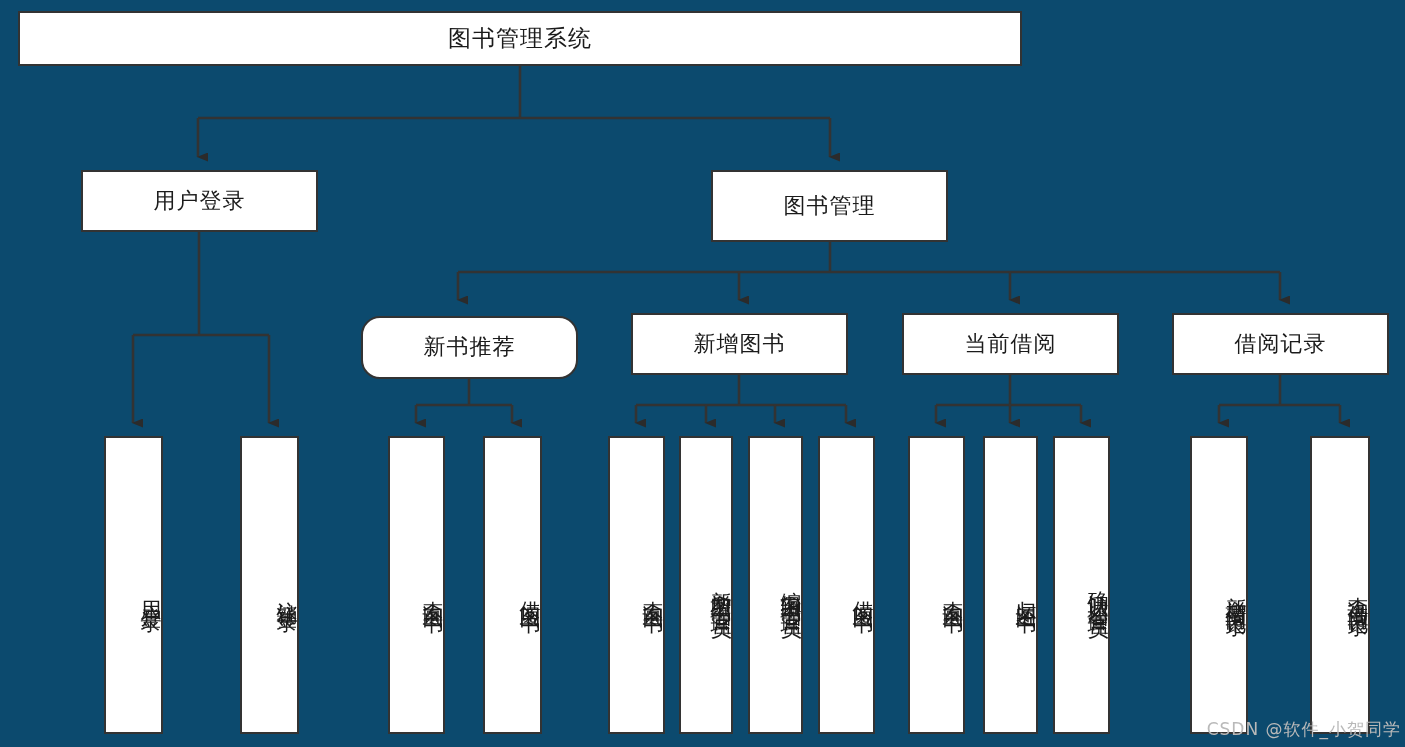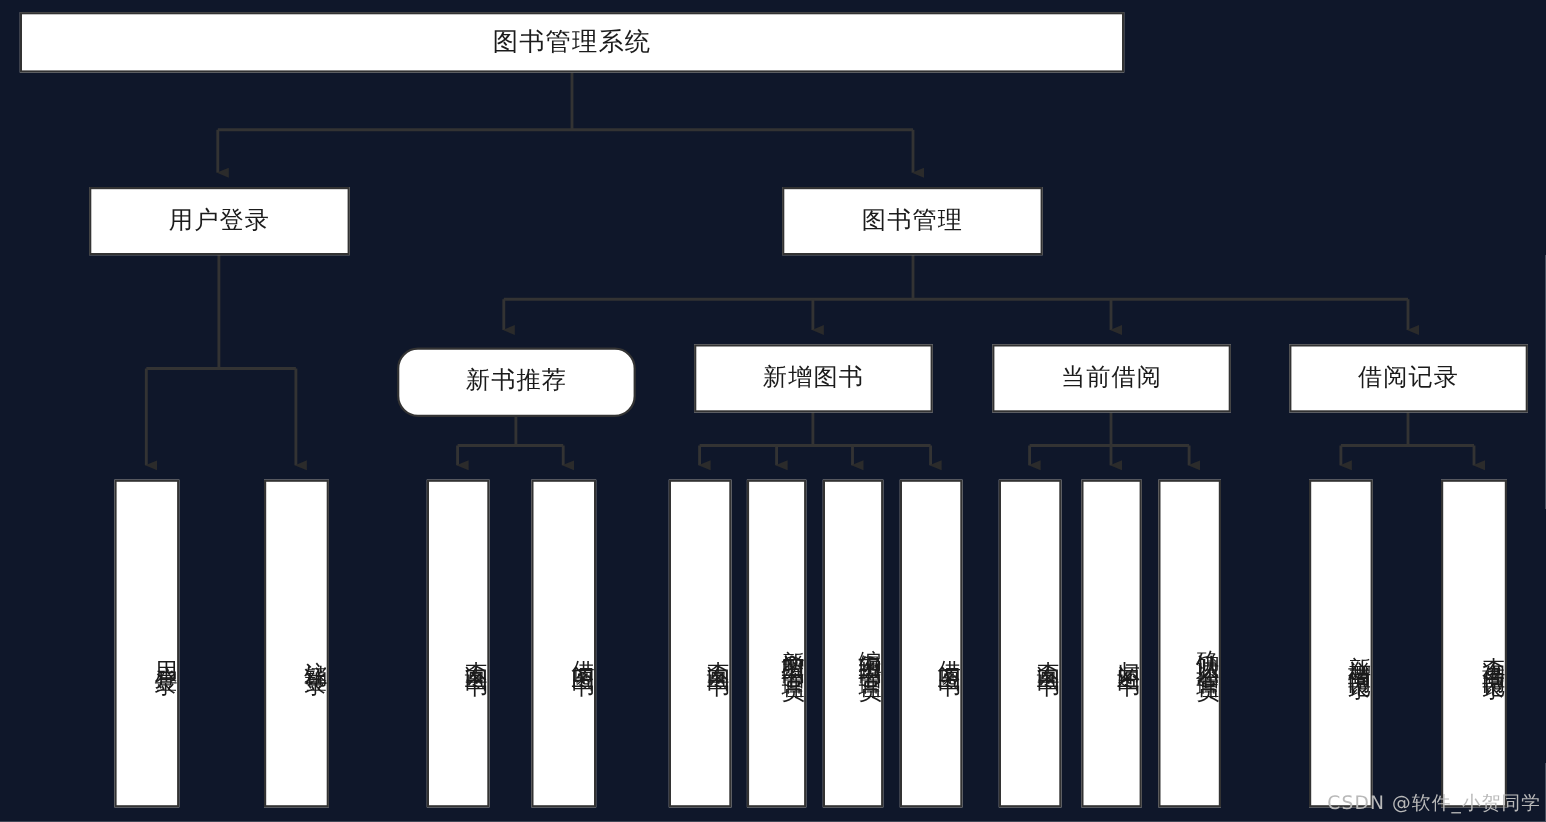--- a/index.html
+++ b/index.html
@@ -4,21 +4,21 @@
 <style>
   html,body{margin:0;padding:0;}
   body{
     background:#ffffff;
     font-family:"DejaVu Sans","Liberation Sans",sans-serif;
   }
   #canvas{
     position:relative;
     width:1405px;
     height:747px;
-    background:#0f172a;
+    background:#0c4a6e;
     overflow:hidden;
   }
   svg.wires{
     position:absolute;
     left:0; top:0;
     width:1405px; height:747px;
     pointer-events:none;
   }
   .node{
     position:absolute;
@@ -118,21 +118,21 @@
     </g>
   </svg>
 
   <div class="node h root" style="left:18px; top:11px; width:1004px; height:55px;">
     <span>图书管理系统</span>
   </div>
 
   <div class="node h" style="left:81px; top:170px; width:237px; height:62px;">
     <span>用户登录</span>
   </div>
-  <div class="node h" style="left:711px; top:170px; width:237px; height:62px;">
+  <div class="node h" style="left:711px; top:170px; width:237px; height:72px;">
     <span>图书管理</span>
   </div>
 
   <div class="node h" style="left:361px; top:316px; width:217px; height:63px;border-radius:19px;">
     <span>新书推荐</span>
   </div>
   <div class="node h" style="left:631px; top:313px; width:217px; height:62px;">
     <span>新增图书</span>
   </div>
   <div class="node h" style="left:902px; top:313px; width:217px; height:62px;">

